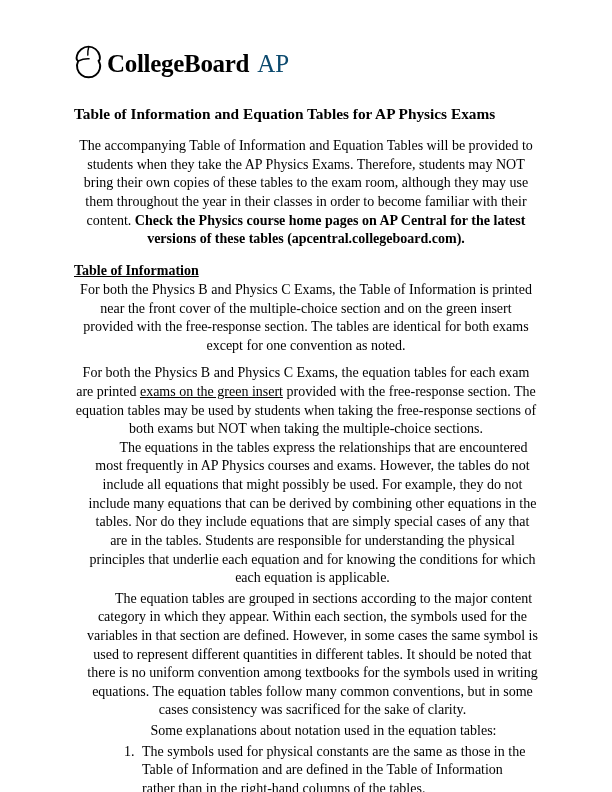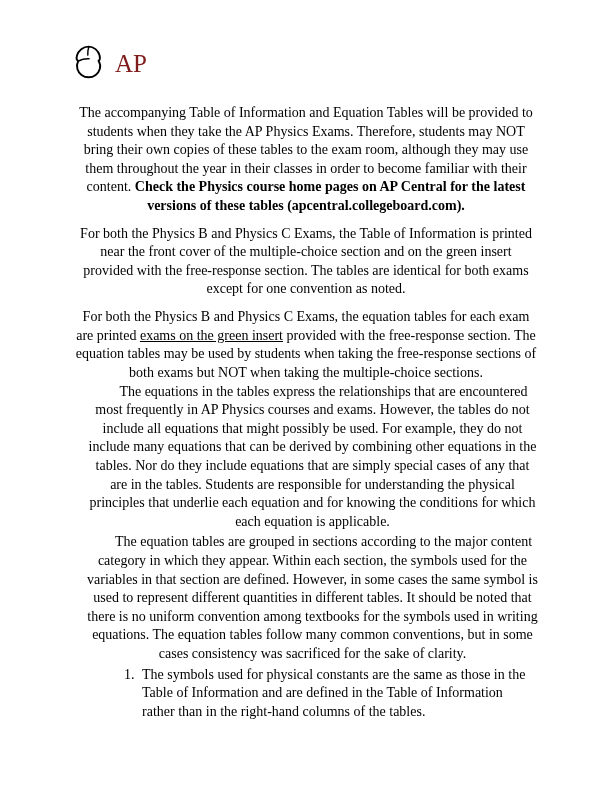--- a/index.html
+++ b/index.html
@@ -50,21 +50,21 @@
     font-weight: bold;
     letter-spacing: -0.3px;
     line-height: 1;
     color: #000;
   }
   .logo-ap {
     font-family: "Liberation Serif", serif;
     font-size: 25px;
     font-weight: normal;
     line-height: 1;
-    color: #7f1d1d;
+    color: #0c4a6e;
     margin-left: 8px;
   }
 
   
   h1.doc-title {
     font-size: 11.5pt;
     font-weight: bold;
     margin: 0 0 14px 0;
     line-height: 1.25;
   }
@@ -122,31 +122,35 @@
   <div class="content">
 
     <div class="logo-row">
       <span class="logo-mark">
         <svg width="30" height="36" viewBox="0 0 30 36" xmlns="http://www.w3.org/2000/svg">
           <path d="M14.5 1.6 C9.2 1.6 4.4 5.5 3.0 10.5 C2.2 13.4 2.6 15.2 4.2 16.0 C3.0 18.4 2.6 21.2 3.4 23.9 C4.8 28.7 9.3 32.3 14.6 32.3 C20.0 32.3 24.4 28.7 25.8 23.9 C26.6 21.0 26.0 18.1 24.5 15.8 C25.9 14.9 26.3 13.1 25.6 10.4 C24.2 5.4 19.8 1.6 14.5 1.6 Z" fill="none" stroke="#000000" stroke-width="1.9" stroke-linejoin="round"></path>
           <path d="M4.3 16.0 C8.0 14.2 12.0 13.5 15.6 13.8" fill="none" stroke="#000000" stroke-width="1.6"></path>
           <path d="M14.8 1.8 C14.0 4.4 13.6 7.6 13.8 10.6" fill="none" stroke="#000000" stroke-width="1.4"></path>
         </svg>
       </span>
+      <span class="logo-text">CollegeBoard</span>
       <span class="logo-ap">AP</span>
     </div>
 
+    <h1 class="doc-title">Table of Information and Equation Tables for AP Physics Exams</h1>
 
     <p class="body"><span>The accompanying Table of Information and Equation Tables will be provided to students when they take the AP Physics Exams.  Therefore, students may NOT bring their own copies of these tables to the exam room, although they may use them throughout the year in their classes in order to become familiar with their content.  </span><span class="b">Check the Physics course home pages on AP Central for the latest versions of these tables (apcentral.collegeboard.com).</span></p>
 
+    <div class="sec-head">Table of Information</div>
     <p class="body">For both the Physics B and Physics C Exams, the Table of Information is printed near the front cover of the multiple-choice section and on the green insert provided with the free-response section.  The tables are identical for both exams except for one convention as noted.</p>
 
     <p class="body tight"><span>For both the Physics B and Physics C Exams, the equation tables for each exam are printed </span><span class="u">exams on the green insert</span><span> provided with the free-response section.  The equation tables may be used by students when taking the free-response sections of both exams but NOT when taking the multiple-choice sections.</span></p>
     <p class="body indent">The equations in the tables express the relationships that are encountered most frequently in AP Physics courses and exams.  However, the tables do not include all equations that might possibly be used.  For example, they do not include many equations that can be derived by combining other equations in the tables.  Nor do they include equations that are simply special cases of any that are in the tables.  Students are responsible for understanding the physical principles that underlie each equation and for knowing the conditions for which each equation is applicable.</p>
     <p class="body indent">The equation tables are grouped in sections according to the major content category in which they appear.  Within each section, the symbols used for the variables in that section are defined.  However, in some cases the same symbol is used to represent different quantities in different tables.  It should be noted that there is no uniform convention among textbooks for the symbols used in writing equations.  The equation tables follow many common conventions, but in some cases consistency was sacrificed for the sake of clarity.</p>
+    <p class="body indent">Some explanations about notation used in the equation tables:</p>
 
     <ol class="notes">
       <li>The symbols used for physical constants are the same as those in the Table of Information and are defined in the Table of Information rather than in the right-hand columns of the tables.</li>
 
     </ol>
 
   </div>
 
 </div>
 

